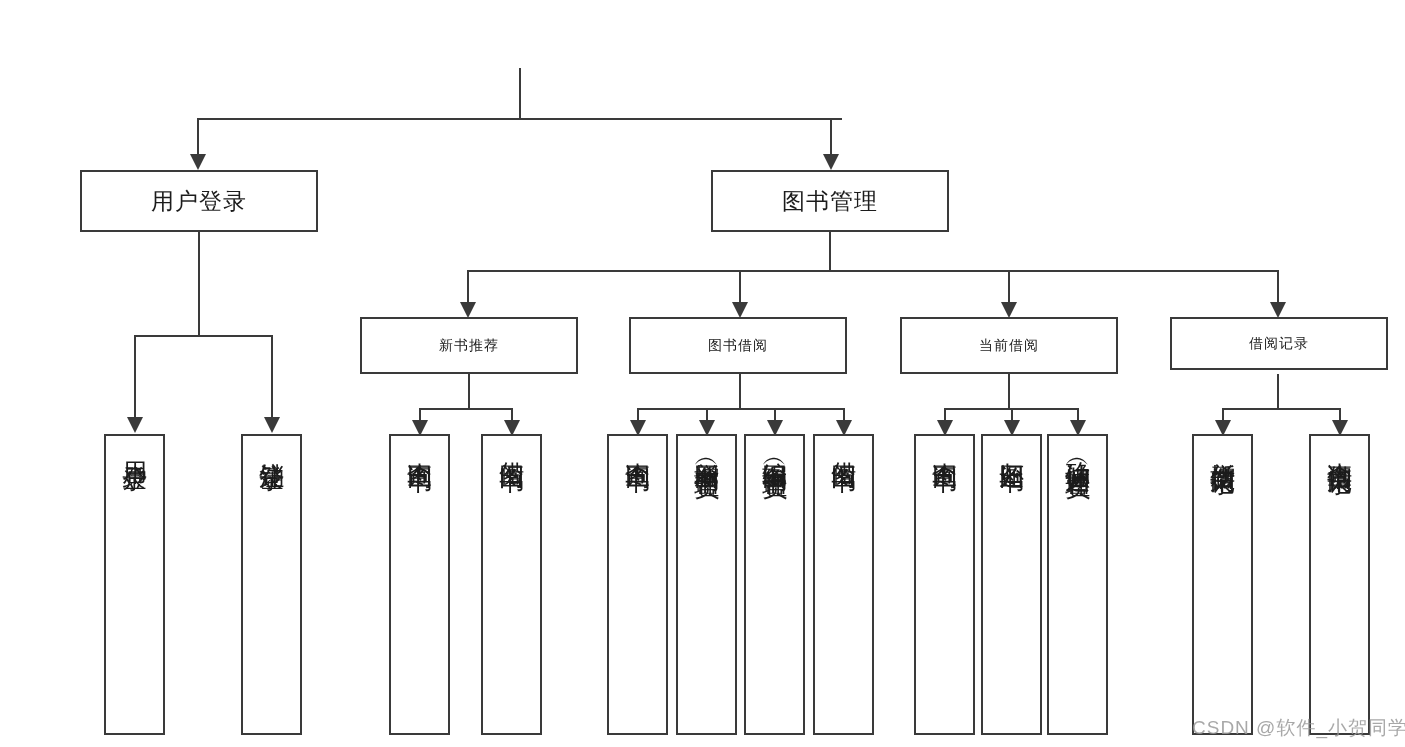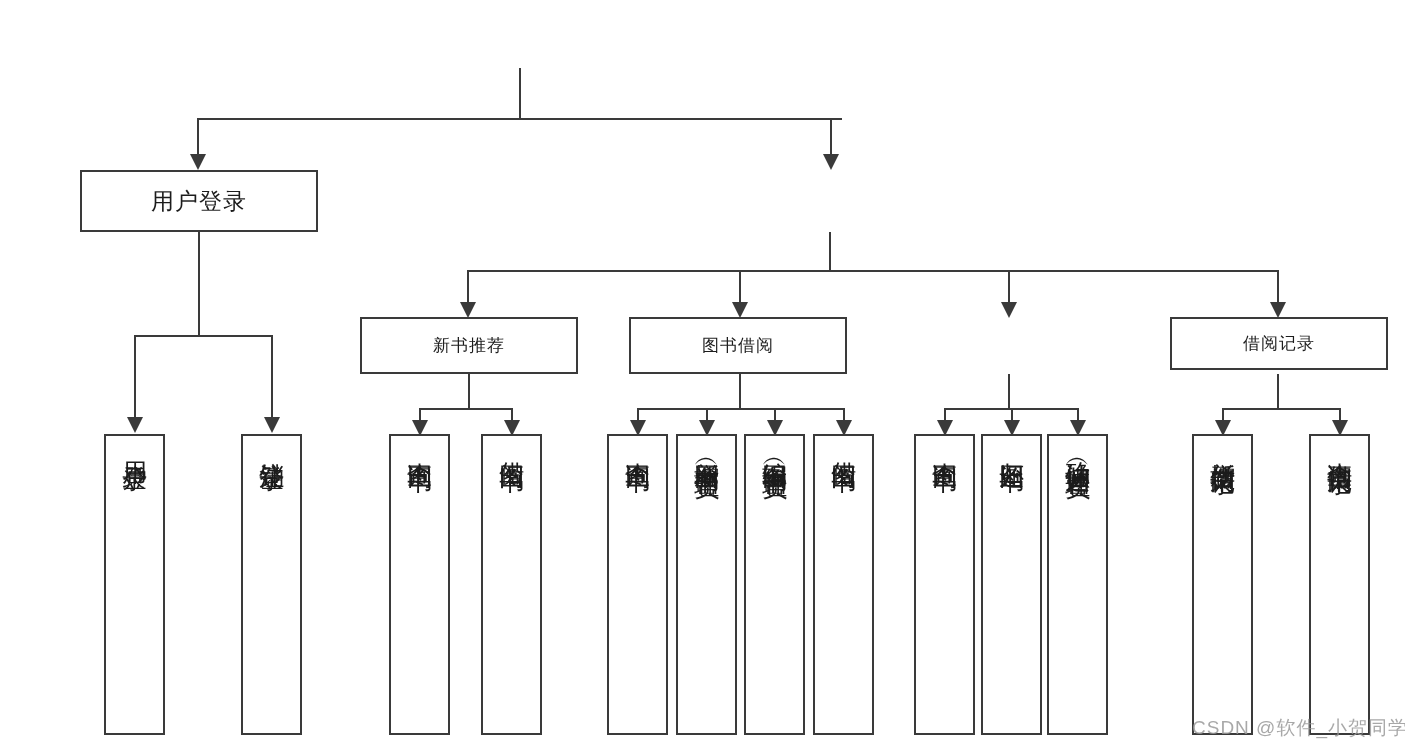--- a/index.html
+++ b/index.html
@@ -27,21 +27,21 @@
   }
   .node .label{
     font-size:23px;
     line-height:1.15;
     letter-spacing:1px;
     color:#1c1c1c;
     white-space:nowrap;
   }
   .node.root .label{font-size:24px;}
   .node.level2 .label{font-size:23px;}
-  .node.level3 .label{font-size:17px;}
+  .node.level3 .label{font-size:14px;}
 
   
   .node.leaf{
     border:2px solid #3a3a3a;
     align-items:flex-start;
     justify-content:center;
     padding-top:6px;
   }
   .node.leaf .label{
     writing-mode:vertical-rl;
@@ -90,20 +90,23 @@
   <div class="hline" style="left:197px;top:118px;width:645px;"></div>
   <div class="vline" style="left:197px;top:118px;height:38px;"></div>
   <div class="arrow" style="left:190px;top:154px;"></div>
   <div class="vline" style="left:830px;top:118px;height:38px;"></div>
   <div class="arrow" style="left:823px;top:154px;"></div>
 
   <div class="node level2" style="left:80px;top:170px;width:238px;height:62px;">
     <span class="label">用户登录</span>
   </div>
 
+  <div class="node level2" style="left:711px;top:170px;width:238px;height:62px;">
+    <span class="label">图书管理</span>
+  </div>
 
   <div class="vline" style="left:198px;top:232px;height:104px;"></div>
   <div class="hline" style="left:134px;top:335px;width:138px;"></div>
   <div class="vline" style="left:134px;top:335px;height:84px;"></div>
   <div class="arrow" style="left:127px;top:417px;"></div>
   <div class="vline" style="left:271px;top:335px;height:84px;"></div>
   <div class="arrow" style="left:264px;top:417px;"></div>
 
   <div class="vline" style="left:829px;top:232px;height:40px;"></div>
   <div class="hline" style="left:467px;top:270px;width:810px;"></div>
@@ -115,20 +118,23 @@
   <div class="arrow" style="left:1001px;top:302px;"></div>
   <div class="vline" style="left:1277px;top:270px;height:34px;"></div>
   <div class="arrow" style="left:1270px;top:302px;"></div>
 
   <div class="node level3" style="left:360px;top:317px;width:218px;height:57px;">
     <span class="label">新书推荐</span>
   </div>
   <div class="node level3" style="left:629px;top:317px;width:218px;height:57px;">
     <span class="label">图书借阅</span>
   </div>
+  <div class="node level3" style="left:900px;top:317px;width:218px;height:57px;">
+    <span class="label">当前借阅</span>
+  </div>
   <div class="node level3" style="left:1170px;top:317px;width:218px;height:53px;">
     <span class="label">借阅记录</span>
   </div>
 
   <div class="vline" style="left:468px;top:374px;height:36px;"></div>
   <div class="hline" style="left:419px;top:408px;width:93px;"></div>
   <div class="vline" style="left:419px;top:408px;height:14px;"></div>
   <div class="arrow" style="left:412px;top:420px;"></div>
   <div class="vline" style="left:511px;top:408px;height:14px;"></div>
   <div class="arrow" style="left:504px;top:420px;"></div>

